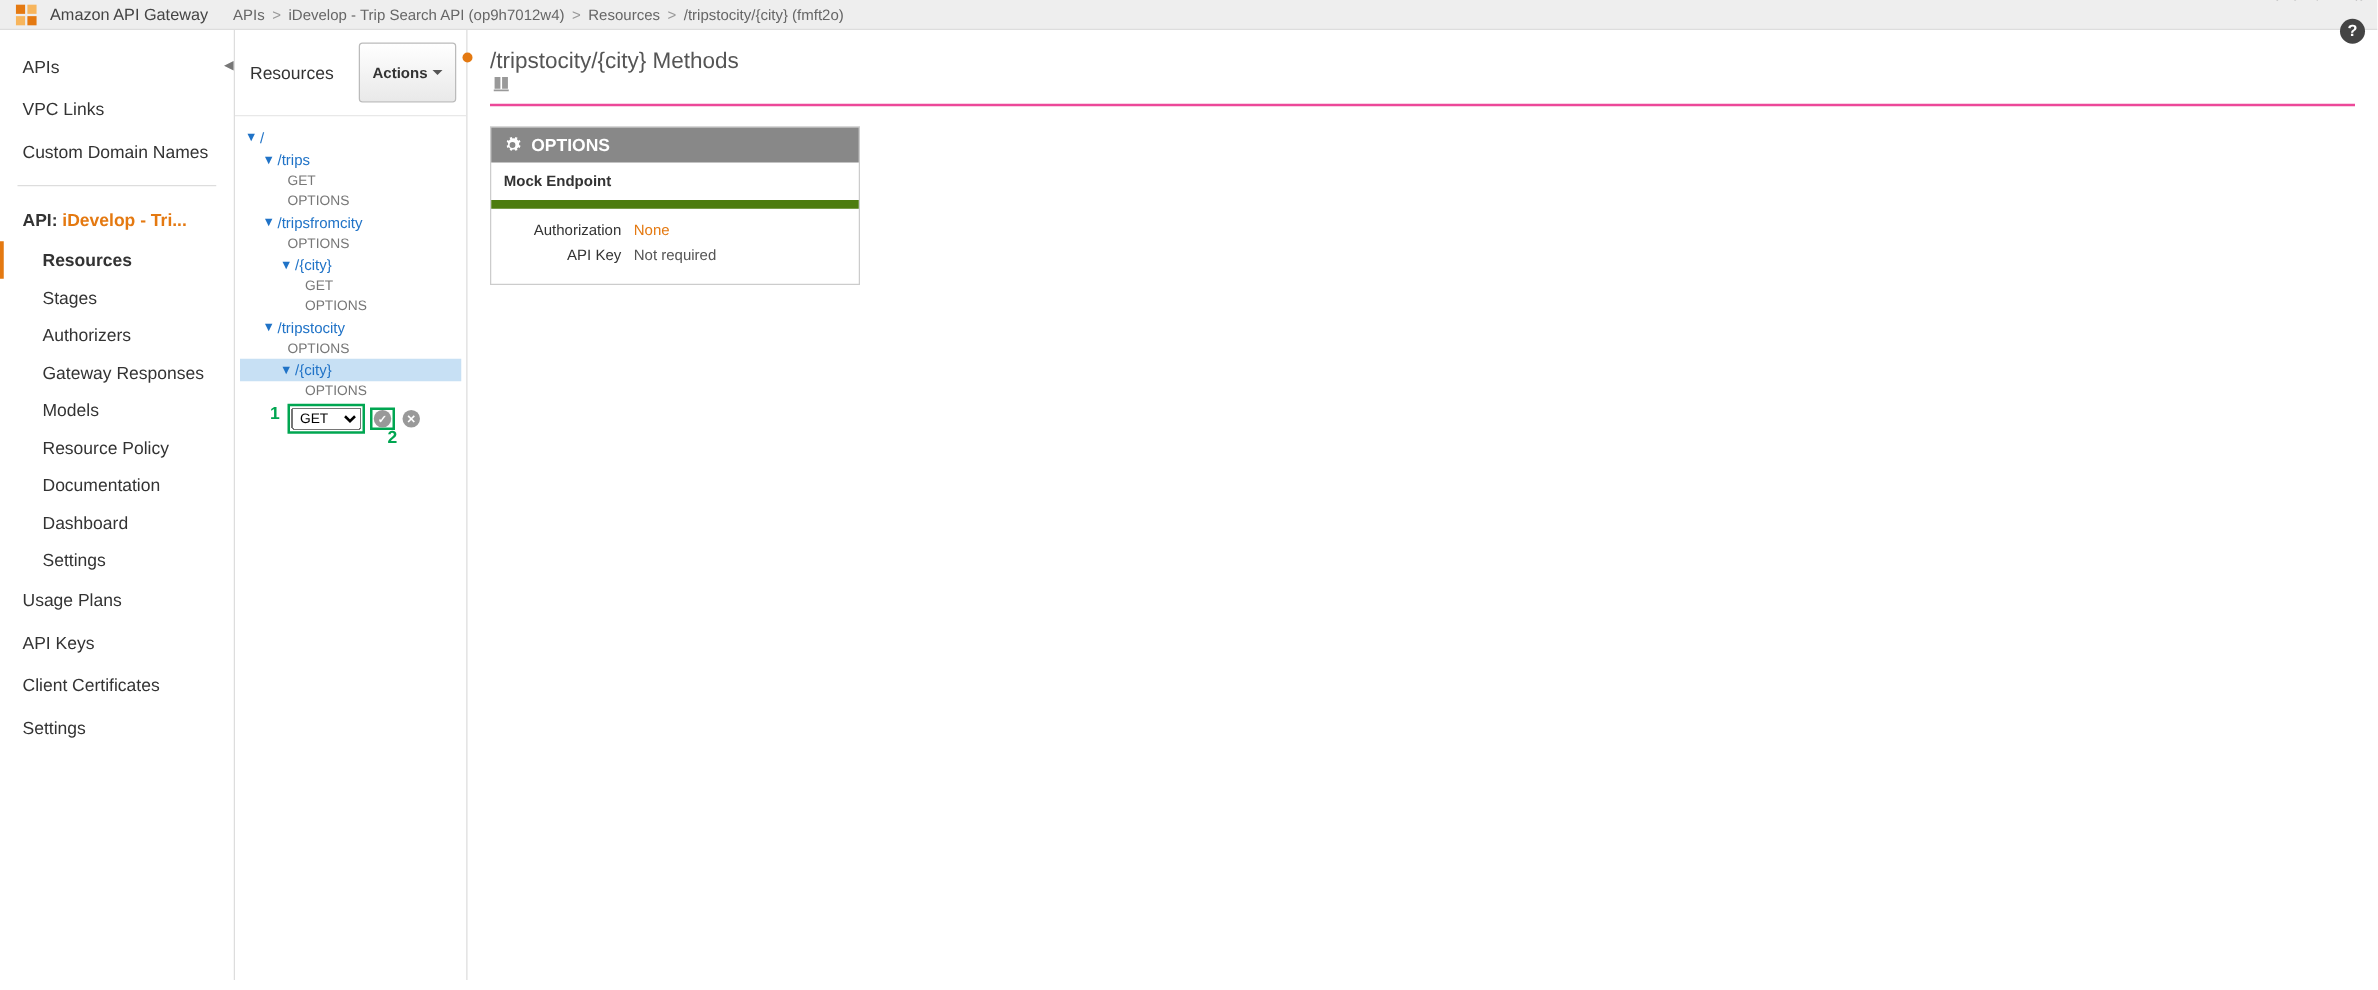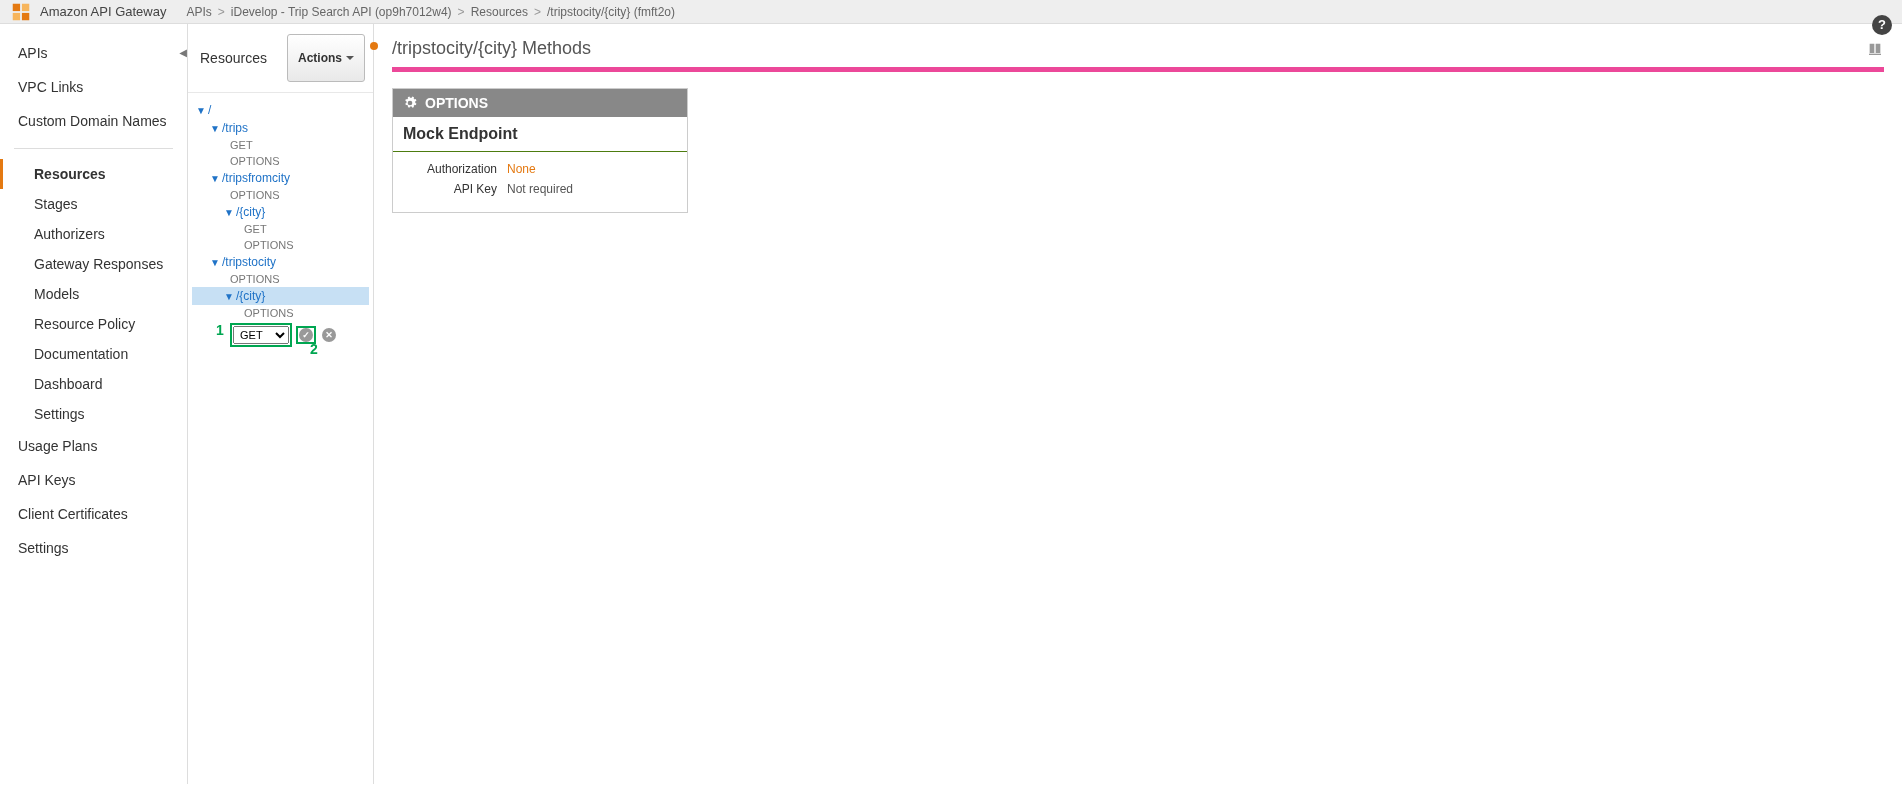--- a/index.html
+++ b/index.html
@@ -266,24 +266,25 @@
       border-radius: 50%;
     }
     
     .main {
       flex: 1;
       padding: 14px 18px;
       overflow: auto;
     }
     .main-header {
       display: flex;
-      align-items: center;
+      align-items: flex-start;
       justify-content: space-between;
-      border-bottom: 5px solid #ec4899;
+      border-bottom: 2px solid #ec4899;
       padding-bottom: 8px;
+      flex-direction: column;
     }
     .main-title {
       font-size: 18px;
       color: #555;
     }
     .book-icon {
       width: 18px;
       height: 16px;
       color: #999;
       cursor: pointer;
@@ -303,22 +304,22 @@
       align-items: center;
       gap: 8px;
     }
     .gear-icon-small {
       width: 14px;
       height: 14px;
     }
     .card-sub {
       padding: 8px 10px;
       font-weight: bold;
-      font-size: 16px;
-      border-bottom: 1px solid #4d7c0f;
+      font-size: 12px;
+      border-bottom: 7px solid #4d7c0f;
     }
     .card-body {
       padding: 10px 14px;
     }
     .kv {
       display: flex;
       align-items: center;
       margin-bottom: 6px;
       font-size: 12px;
     }
@@ -366,20 +367,24 @@
 </div>
 
 <div class="layout">
 
   <div class="sidebar">
     <span class="sidebar-collapse">◀</span>
     <div class="sidebar-item">APIs</div>
     <div class="sidebar-item">VPC Links</div>
     <div class="sidebar-item">Custom Domain Names</div>
     <div class="sidebar-divider"></div>
+    <div class="sidebar-api-label">
+      <span class="lbl">API:</span>
+      <span class="val">iDevelop - Tri...</span>
+    </div>
     <div class="sidebar-sub active">Resources</div>
     <div class="sidebar-sub">Stages</div>
     <div class="sidebar-sub">Authorizers</div>
     <div class="sidebar-sub">Gateway Responses</div>
     <div class="sidebar-sub">Models</div>
     <div class="sidebar-sub">Resource Policy</div>
     <div class="sidebar-sub">Documentation</div>
     <div class="sidebar-sub">Dashboard</div>
     <div class="sidebar-sub">Settings</div>
     <div class="sidebar-item">Usage Plans</div>

